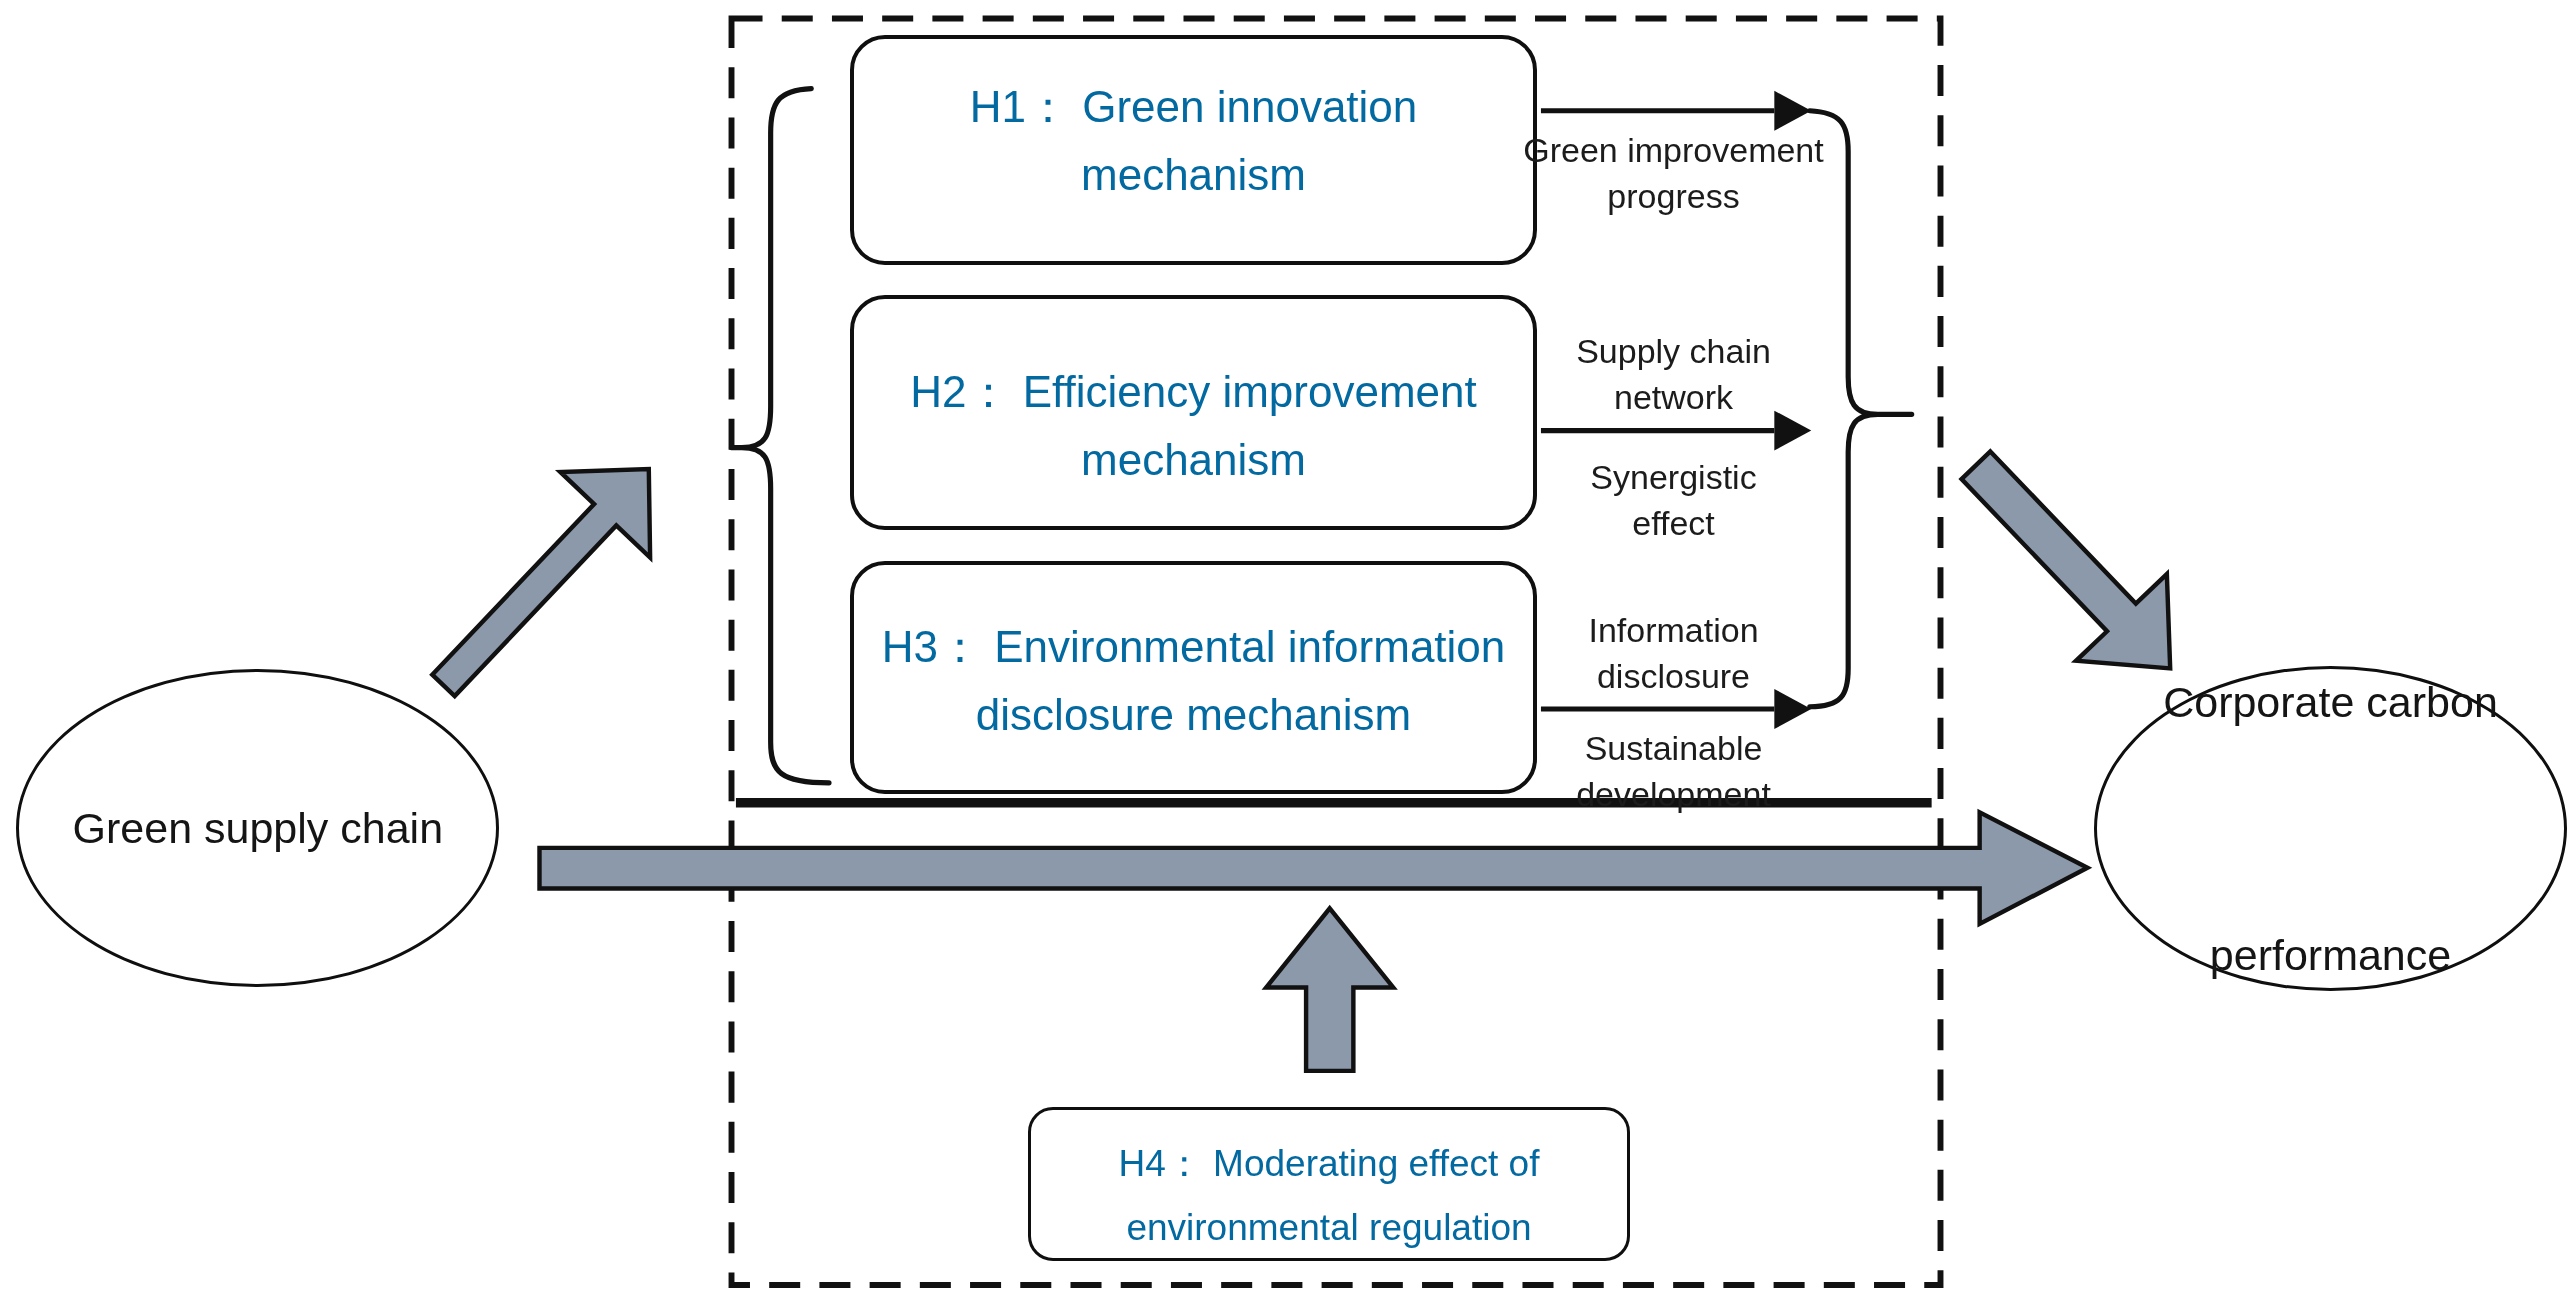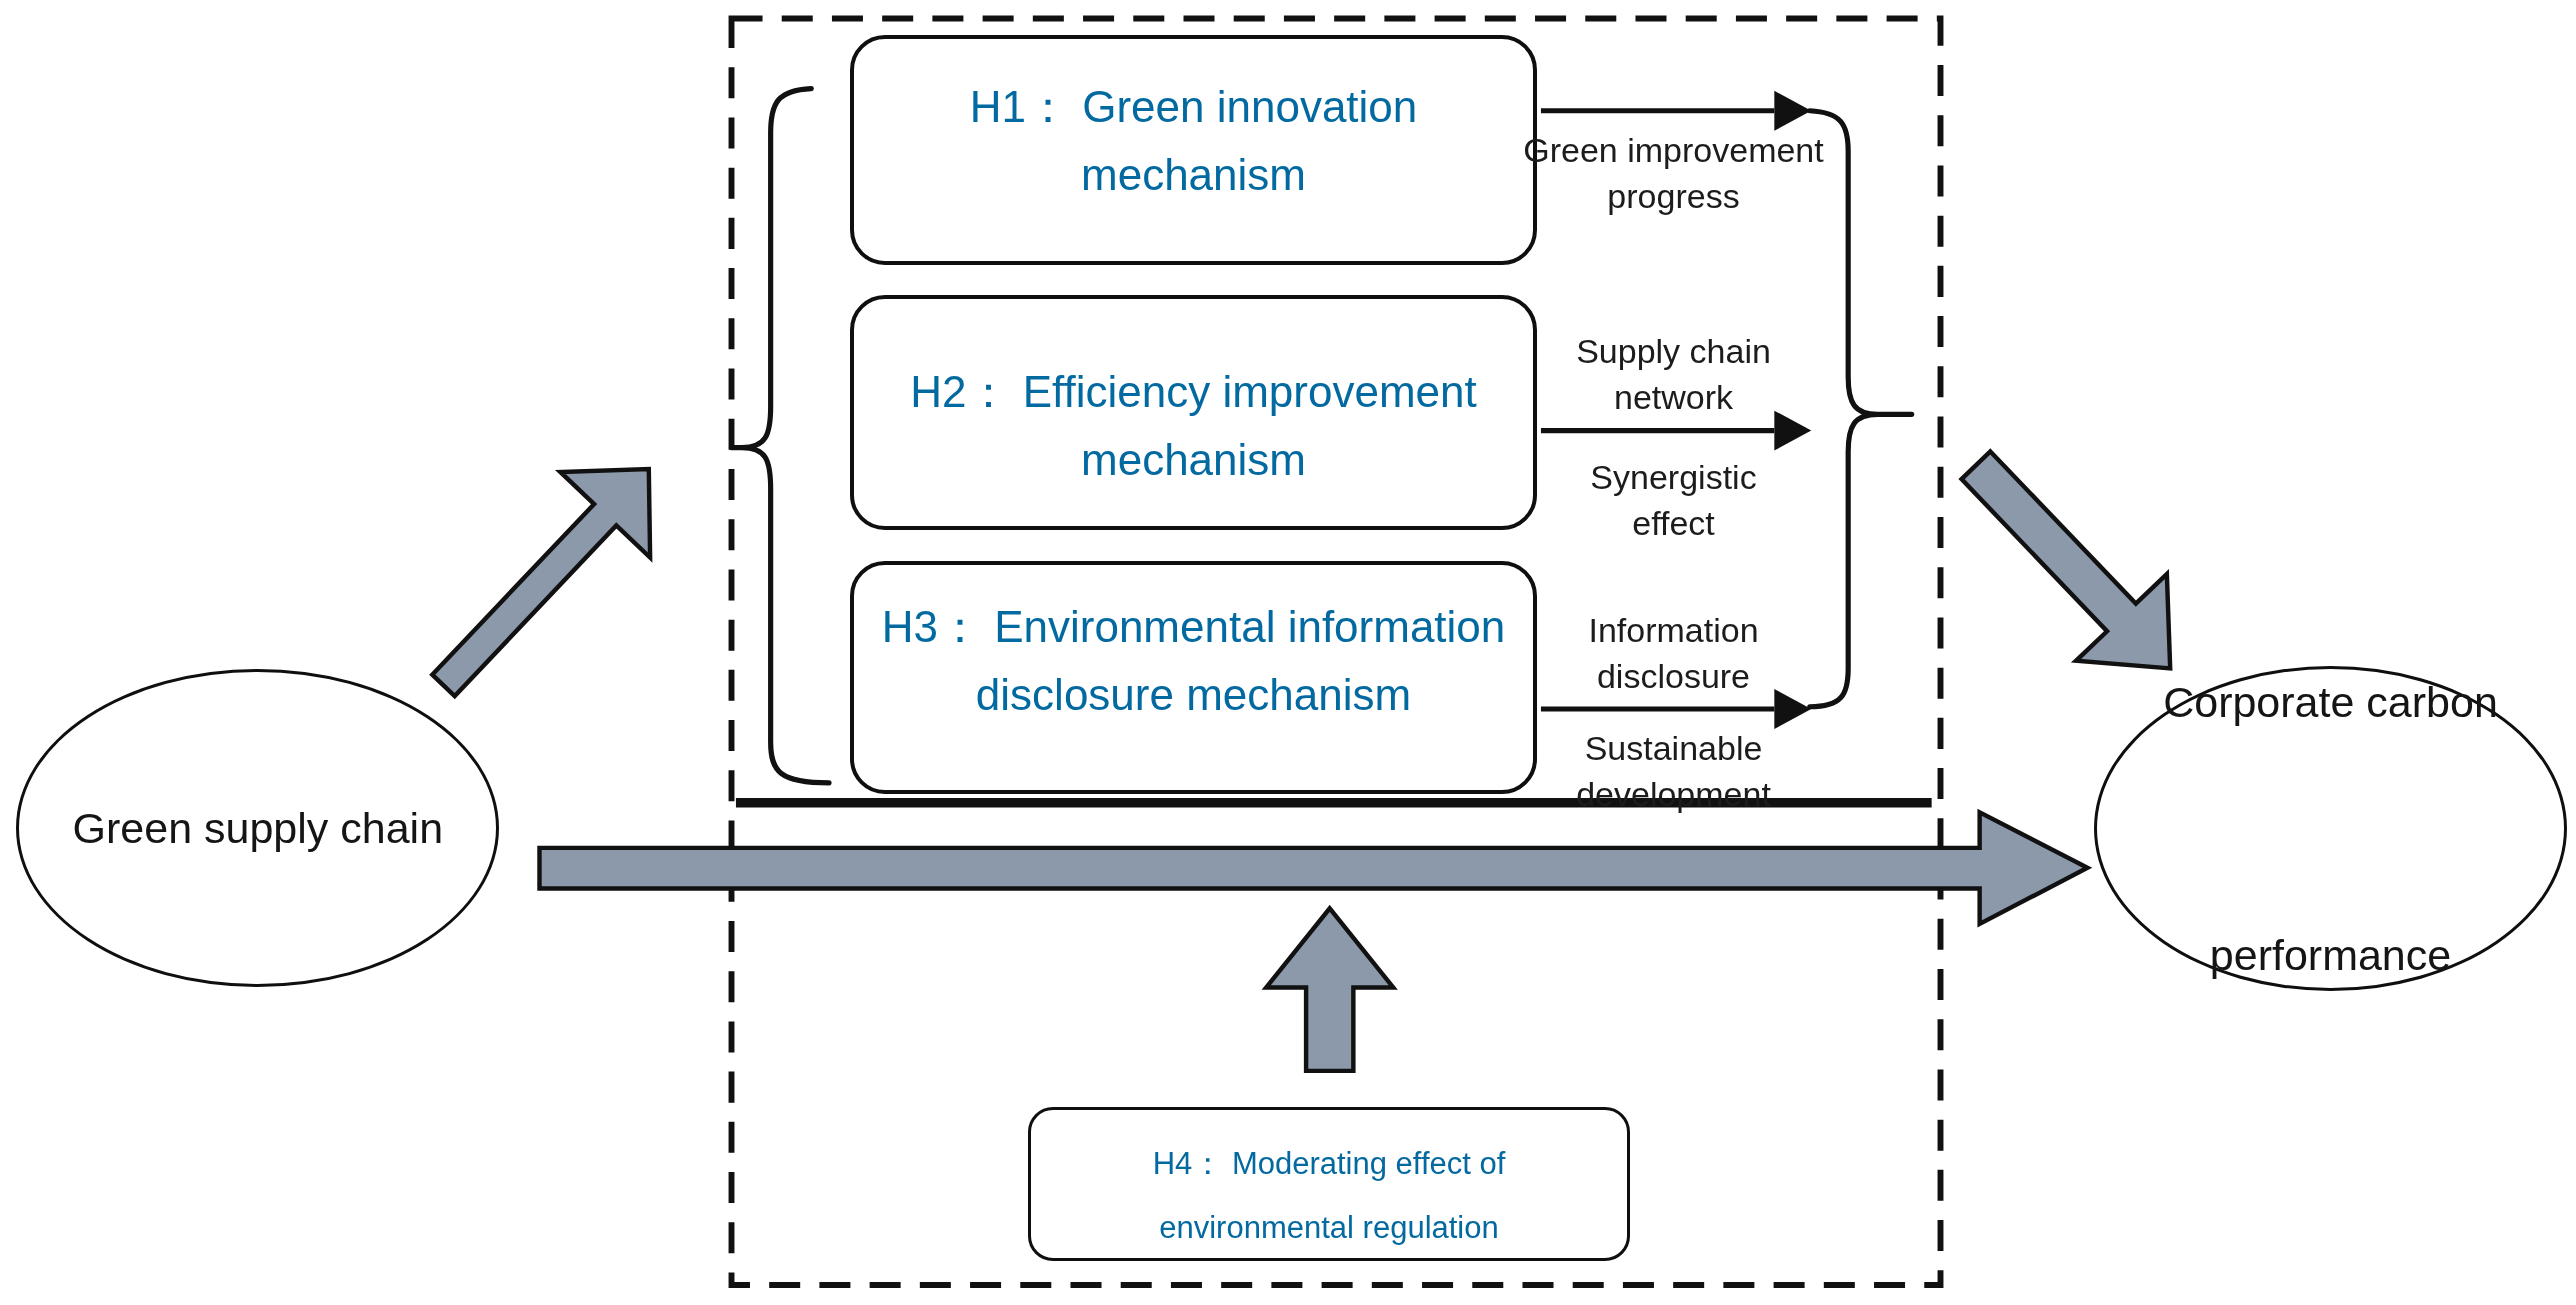--- a/index.html
+++ b/index.html
@@ -20,21 +20,21 @@
     border: 4.4px solid #0f0f0f;
     border-radius: 35px;
     text-align: center;
     font-size: 44px;
     line-height: 68px;
     color: #0369a1;
   }
   .hyp-box.small {
     border-width: 3.7px;
     border-radius: 25px;
-    font-size: 31px;
+    font-size: 37px;
     line-height: 64px;
   }
   .node-ellipse {
     position: absolute;
     box-sizing: border-box;
     background: #ffffff;
     border: 3.7px solid #0f0f0f;
     border-radius: 50%;
     display: flex;
     flex-direction: column;
@@ -98,21 +98,21 @@
   <div class="hyp-box" style="left:850px; top:35px; width:687px; height:230px; padding-top:34px;">
     <div>H1： Green innovation</div>
     <div>mechanism</div>
   </div>
 
   <div class="hyp-box" style="left:850px; top:295px; width:687px; height:235px; padding-top:59px;">
     <div>H2： Efficiency improvement</div>
     <div>mechanism</div>
   </div>
 
-  <div class="hyp-box" style="left:850px; top:561px; width:687px; height:233px; padding-top:28px;">
+  <div class="hyp-box" style="left:850px; top:561px; width:687px; height:233px; padding-top:48px;">
     <div>H3： Environmental information</div>
     <div>disclosure mechanism</div>
   </div>
 
   <div class="hyp-box small" style="left:1028px; top:1107px; width:602px; height:154px; padding-top:22px;">
     <div>H4： Moderating effect of</div>
     <div>environmental regulation</div>
   </div>
 
   <div class="node-ellipse" style="left:16.3px; top:669px; width:483px; height:318px;">

